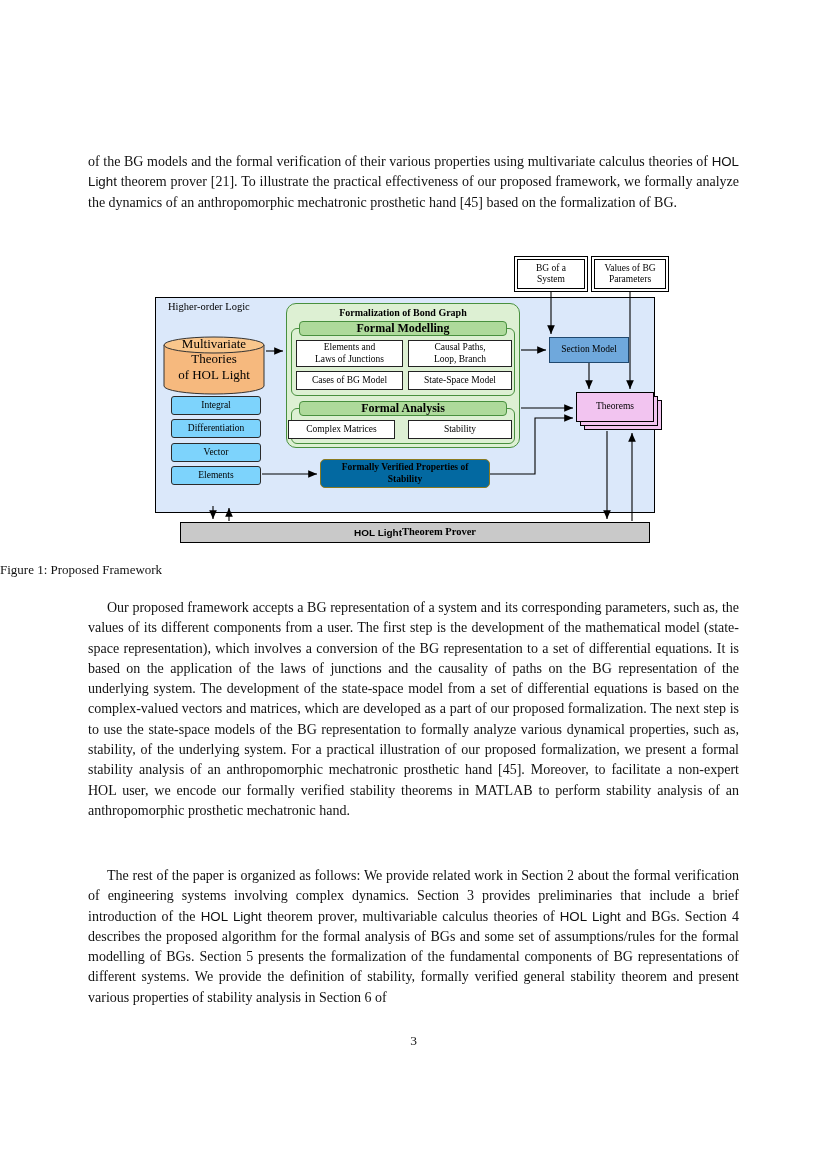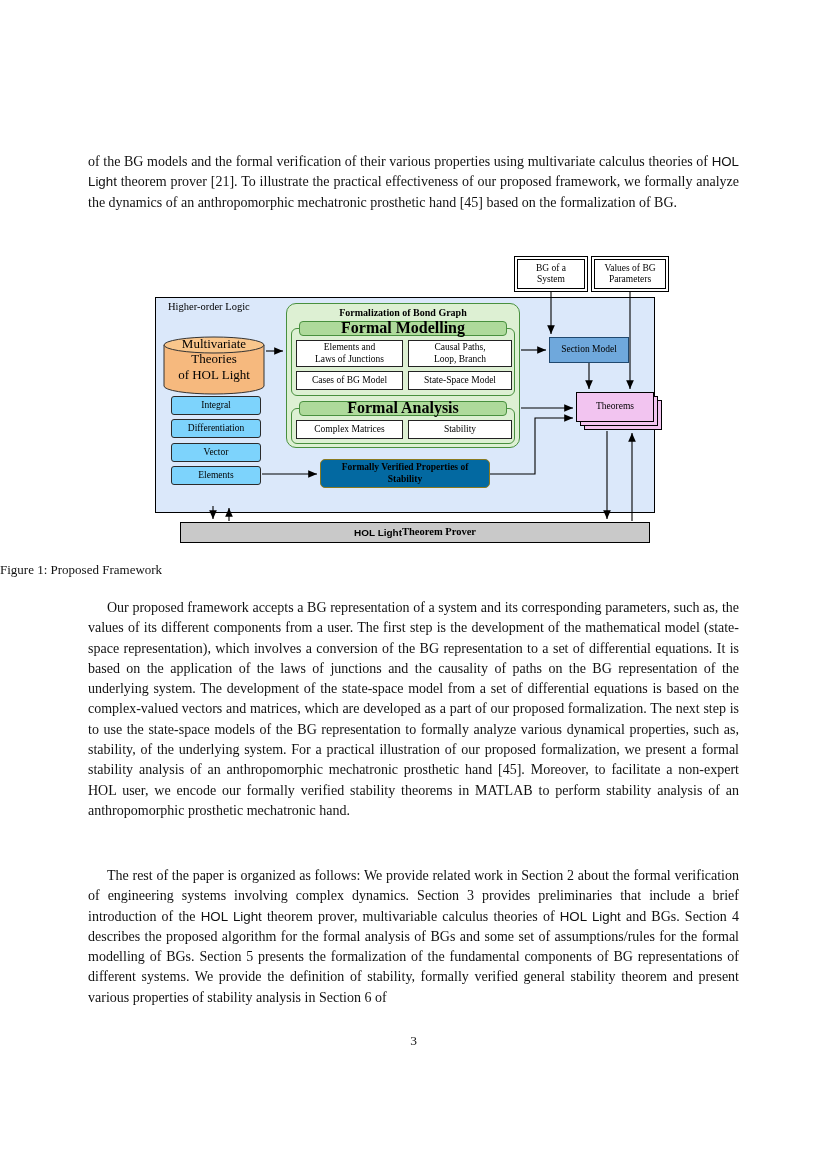--- a/index.html
+++ b/index.html
@@ -20,21 +20,21 @@
   .cbox {
     position: absolute; display: flex; align-items: center; justify-content: center;
     text-align: center; white-space: pre-line; font-size: 9.5px; line-height: 1.18; color: #000;
   }
   .dbl { background: #fff; border: 1px solid #000; outline: 1px solid #000; outline-offset: 2px; }
   .panel { background: #dbe8fa; border: 1px solid #000; }
   .panel-label { position: absolute; font-size: 10.5px; color: #000; }
   .obox { background: #7dd3fc; border: 1px solid #2b2b2b; border-radius: 3px; }
   .green-outer { background: #ddf0d3; border: 1.5px solid #48903e; border-radius: 10px; }
   .group { background: #ddf0d3; border: 1.5px solid #48903e; border-radius: 6px; }
-  .ghead { background: #aeda9b; border: 1.5px solid #48903e; border-radius: 4px; font-weight: bold; font-size: 16px; }
+  .ghead { background: #aeda9b; border: 1.5px solid #48903e; border-radius: 4px; font-weight: bold; font-size: 12px; }
   .gtitle { font-weight: bold; font-size: 10px; }
   .wbox { background: #ffffff; border: 1px solid #222; }
   .ybox { background: #0369a1; border: 1.5px solid #8a7a1f; border-radius: 5px; font-weight: bold; }
   .bbox { background: #6fa8dc; border: 1.5px solid #20486e; }
   .pbox { background: #f2c4f0; border: 1px solid #000; }
   .gbar { background: #c9c9c9; border: 1px solid #000; font-weight: bold; font-size: 10.5px; }
   .cyl-label { font-size: 13px; }
   .caption { position: absolute; left: 0; top: 312px; width: 827px; font-size: 13px; }
   .pagenum { position: absolute; left: 0; top: 1033px; width: 827px; text-align: center; font-size: 13.5px; }
   svg.overlay { position: absolute; left: 0; top: 0; width: 827px; height: 340px; pointer-events: none; }
@@ -69,21 +69,21 @@
 
   <div class="cbox ghead" style="left:299px; top:71px; width:208px; height:15px;">Formal Modelling</div>
   <div class="cbox wbox" style="left:296px; top:90px; width:107px; height:27px;">Elements and
 Laws of Junctions</div>
   <div class="cbox wbox" style="left:408px; top:90px; width:104px; height:27px;">Causal Paths,
 Loop, Branch</div>
   <div class="cbox wbox" style="left:296px; top:121px; width:107px; height:19px;">Cases of BG Model</div>
   <div class="cbox wbox" style="left:408px; top:121px; width:104px; height:19px;">State-Space Model</div>
 
   <div class="cbox ghead" style="left:299px; top:151px; width:208px; height:15px;">Formal Analysis</div>
-  <div class="cbox wbox" style="left:296px; top:170px; width:107px; height:19px;">Complex Matrices</div>
+  <div class="cbox wbox" style="left:288px; top:170px; width:107px; height:19px;">Complex Matrices</div>
   <div class="cbox wbox" style="left:408px; top:170px; width:104px; height:19px;">Stability</div>
 
   <div class="cbox ybox" style="left:320px; top:209px; width:170px; height:29px;">Formally Verified Properties of
 Stability</div>
 
   <div class="cbox bbox" style="left:549px; top:87px; width:80px; height:26px;">Section Model</div>
 
   <div class="cbox pbox" style="left:584px; top:150px; width:78px; height:30px;"></div>
   <div class="cbox pbox" style="left:580px; top:146px; width:78px; height:30px;"></div>
   <div class="cbox pbox" style="left:576px; top:142px; width:78px; height:30px;">Theorems</div>

